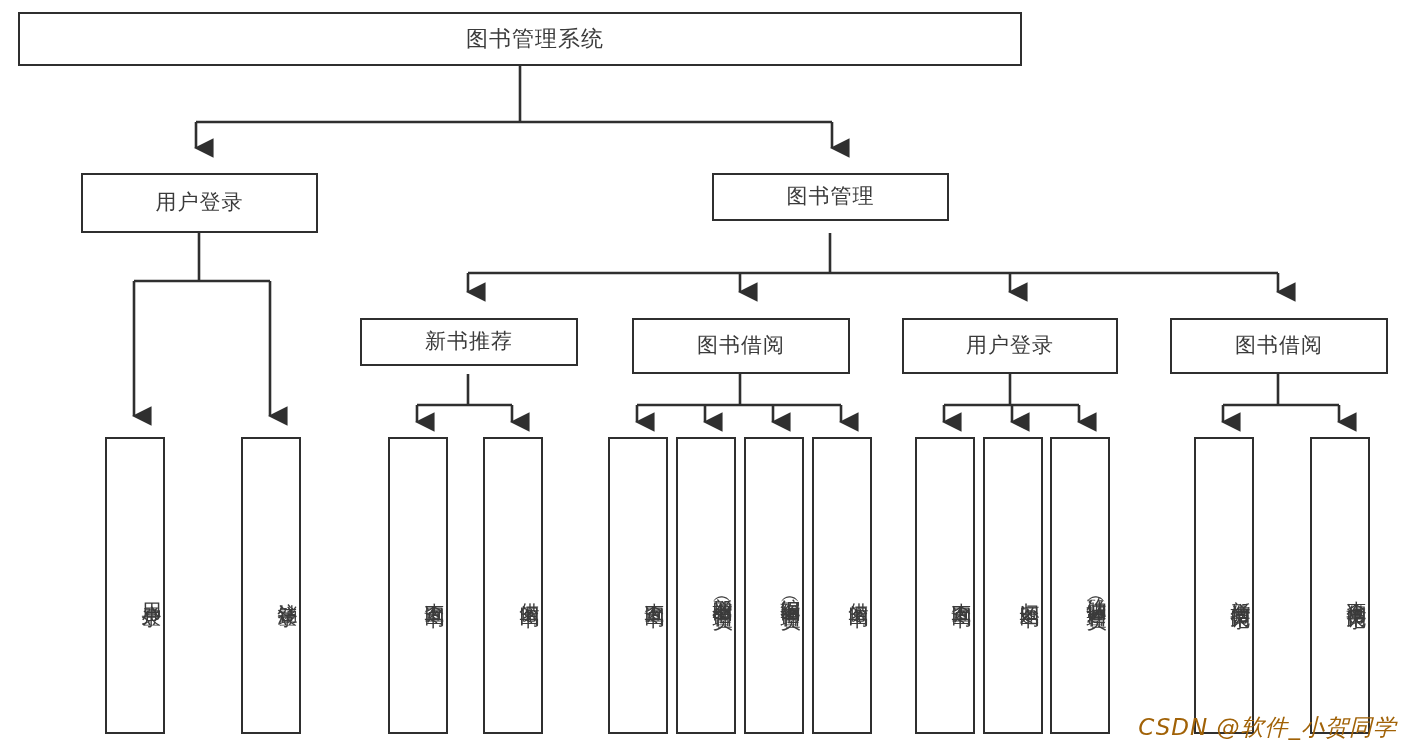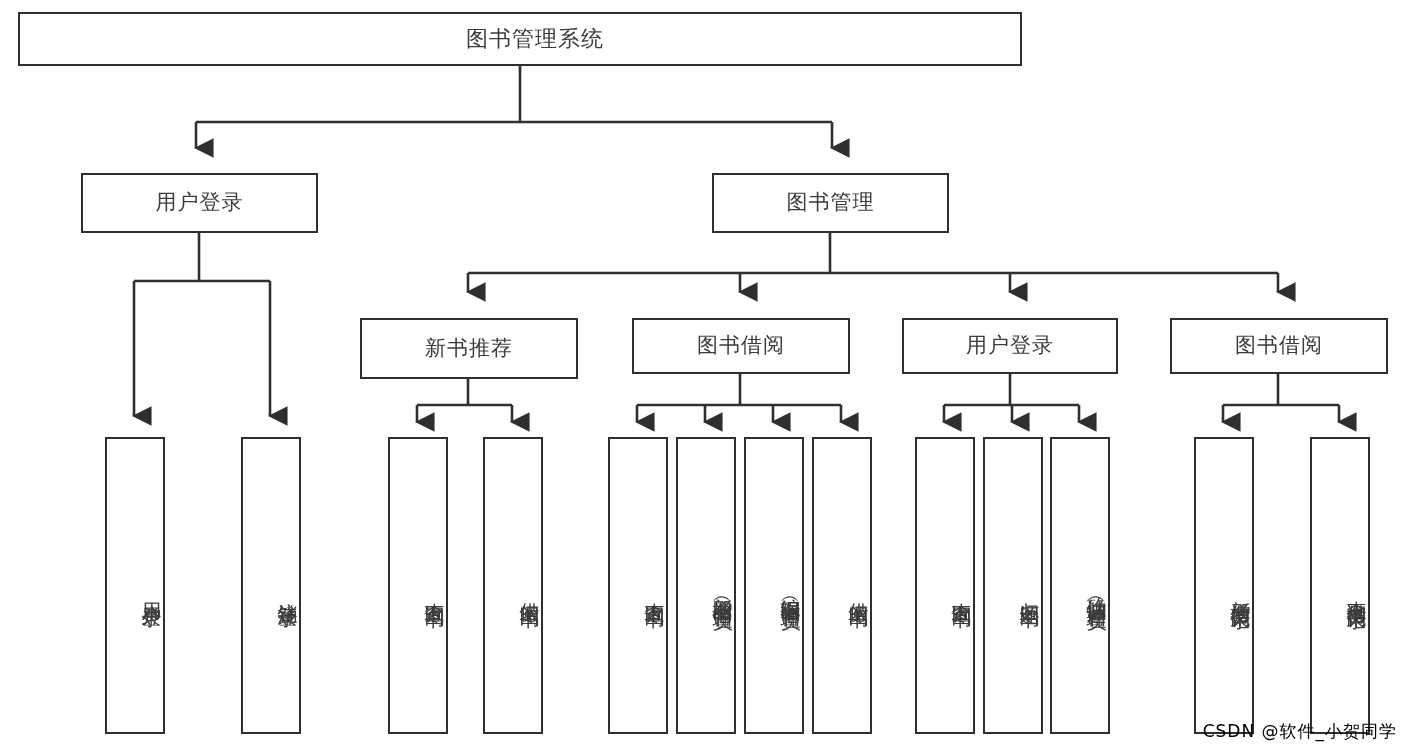--- a/index.html
+++ b/index.html
@@ -37,25 +37,26 @@
     letter-spacing:2px;
     padding-top:10px;
     align-items:flex-start;
     justify-content:center;
     overflow:hidden;
   }
   .watermark{
     position:absolute;
     right:8px;
     bottom:4px;
-    font-size:17px;
-    color:#000000;
+    font-size:23px;
+    color:#a16207;
     letter-spacing:1px;
     white-space:nowrap;
     user-select:none;
+    font-style:italic;
   }
 </style>
 </head>
 <body>
 
 <div id="canvas">
 
   <svg class="edges" viewBox="0 0 1405 747">
     <defs>
       <marker id="arrow" viewBox="0 0 12 12" refX="6" refY="10" markerWidth="9" markerHeight="9" orient="auto-start-reverse">
@@ -102,23 +103,23 @@
       <path d="M 1278 374 L 1278 405"></path>
       <path d="M 1223 405 L 1339 405"></path>
       <path d="M 1223 405 L 1223 422" marker-end="url(#arrow)"></path>
       <path d="M 1339 405 L 1339 422" marker-end="url(#arrow)"></path>
     </g>
   </svg>
 
   <div class="node h root" style="left:18px;top:12px;width:1004px;height:54px;">图书管理系统</div>
 
   <div class="node h" style="left:81px;top:173px;width:237px;height:60px;">用户登录</div>
-  <div class="node h" style="left:712px;top:173px;width:237px;height:60px;">图书管理</div>
+  <div class="node h" style="left:712px;top:173px;width:237px;height:48px;">图书管理</div>
 
-  <div class="node h" style="left:360px;top:318px;width:218px;height:61px;">新书推荐</div>
+  <div class="node h" style="left:360px;top:318px;width:218px;height:48px;">新书推荐</div>
   <div class="node h" style="left:632px;top:318px;width:218px;height:56px;">图书借阅</div>
   <div class="node h" style="left:902px;top:318px;width:216px;height:56px;">用户登录</div>
   <div class="node h" style="left:1170px;top:318px;width:218px;height:56px;">图书借阅</div>
 
   <div class="node v" style="left:105px;top:437px;width:60px;height:297px;">用户登录</div>
   <div class="node v" style="left:241px;top:437px;width:60px;height:297px;">注销登录</div>
 
   <div class="node v" style="left:388px;top:437px;width:60px;height:297px;">查询图书</div>
   <div class="node v" style="left:483px;top:437px;width:60px;height:297px;">借阅图书</div>
 

